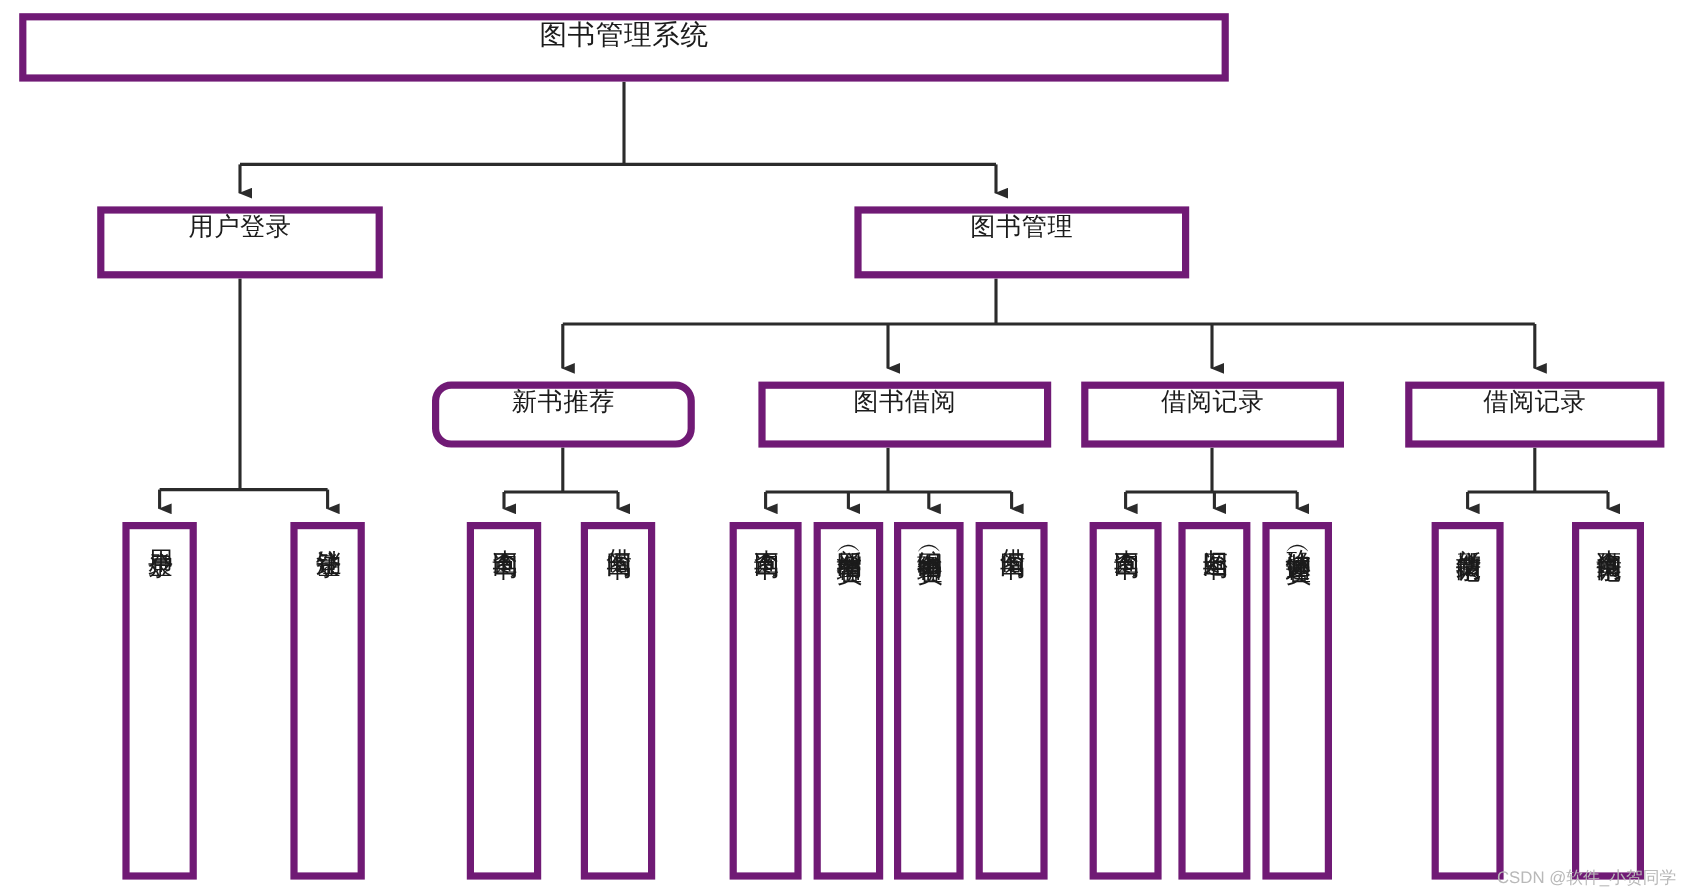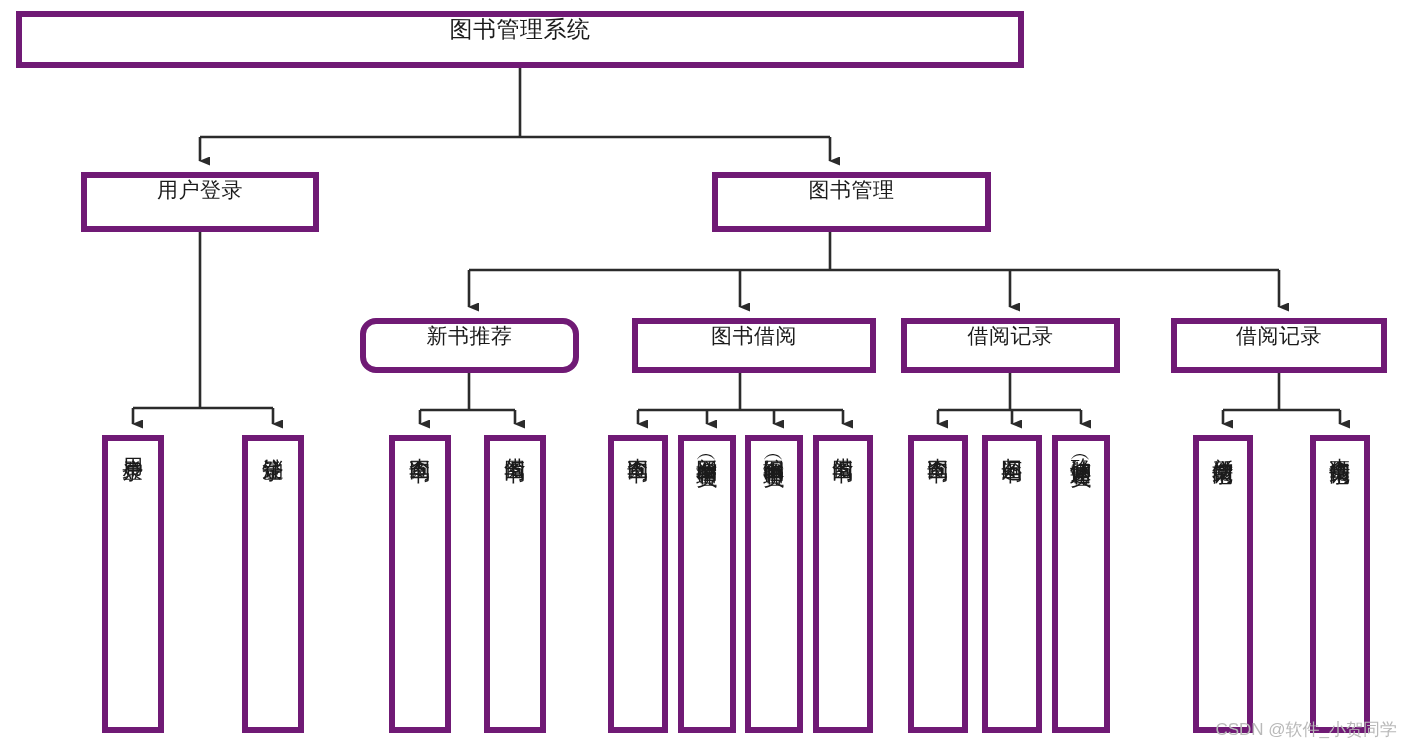--- a/index.html
+++ b/index.html
@@ -48,21 +48,21 @@
     writing-mode: vertical-rl;
     text-orientation: upright;
     line-height: 1.32;
     letter-spacing: 1.5px;
     white-space: nowrap;
   }
   #watermark {
     position: absolute;
     right: 8px;
     bottom: 6px;
-    font-size: 17px;
+    font-size: 14px;
     color: #b9b9b9;
     white-space: nowrap;
     pointer-events: none;
   }
 </style>
 </head>
 <body>
 
 <div id="diagram-root">
   <svg id="tree-svg" viewBox="0 0 1405 747" xmlns="http://www.w3.org/2000/svg">

